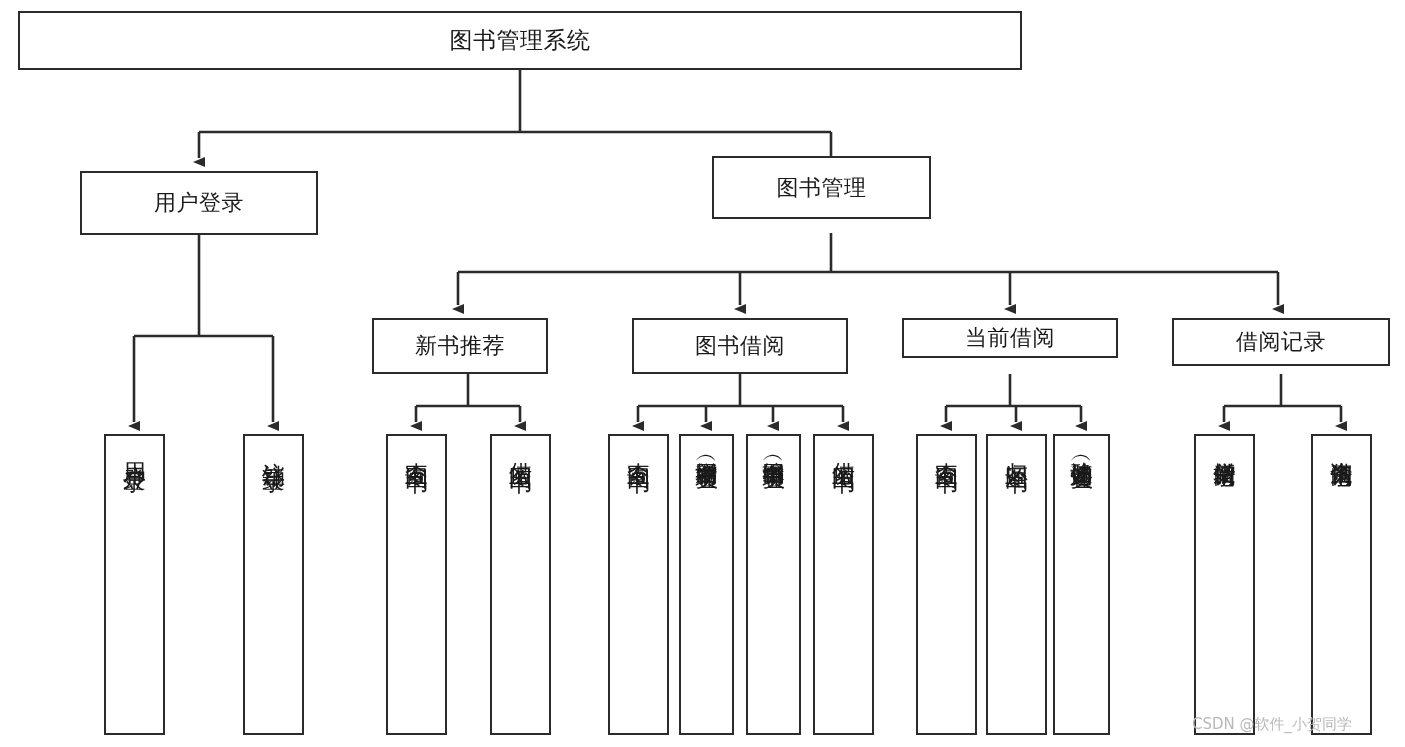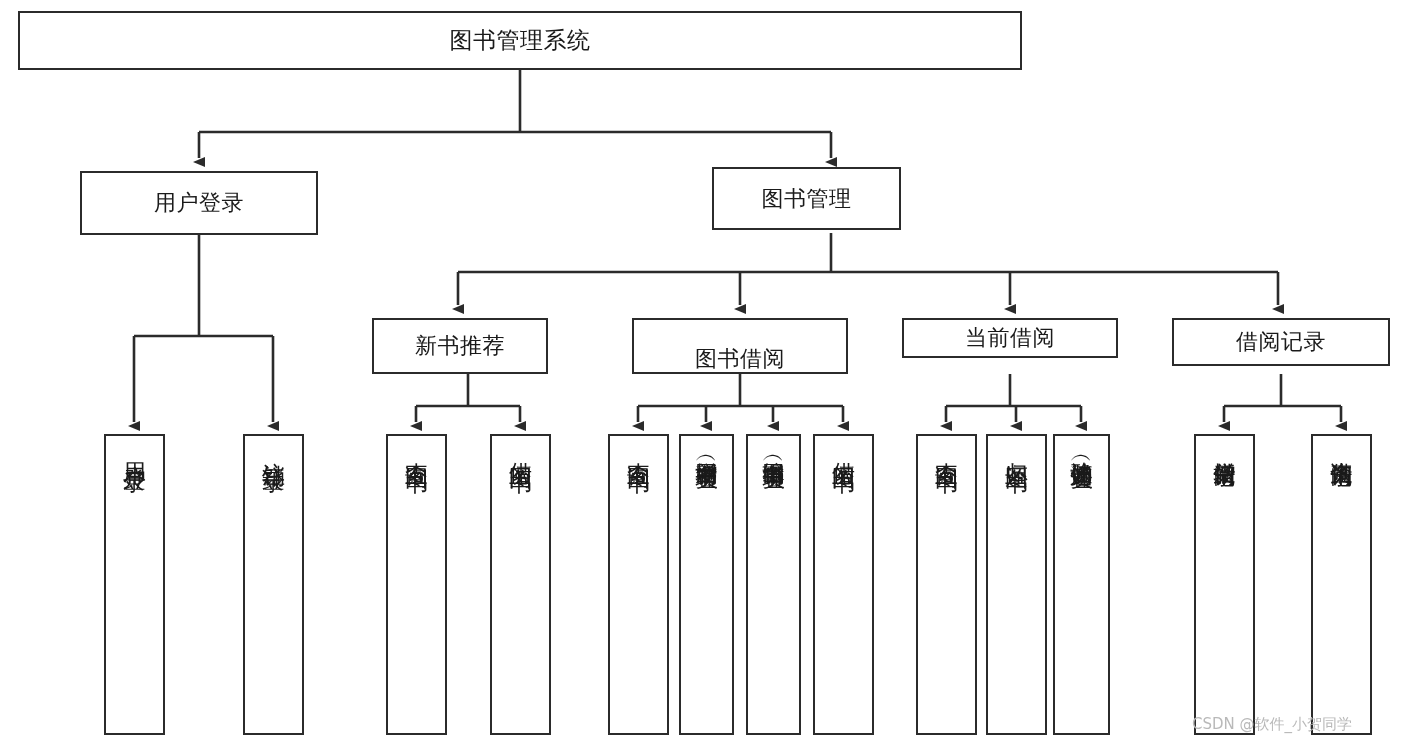--- a/index.html
+++ b/index.html
@@ -133,29 +133,29 @@
   </svg>
 
   <div class="node h root" style="left:18px; top:11px; width:1004px; height:59px;">
     <span class="lbl">图书管理系统</span>
   </div>
 
   <div class="node h" style="left:80px; top:171px; width:238px; height:64px;">
     <span class="lbl">用户登录</span>
   </div>
 
-  <div class="node h" style="left:712px; top:167px; width:189px; height:63px;font-family:Liberation Serif, serif;">
+  <div class="node h" style="left:712px; top:156px; width:219px; height:63px;font-family:Liberation Serif, serif;">
     <span class="lbl">图书管理</span>
   </div>
 
   <div class="node h" style="left:372px; top:318px; width:176px; height:56px;">
     <span class="lbl">新书推荐</span>
   </div>
 
-  <div class="node h" style="left:632px; top:318px; width:216px; height:56px;align-items:flex-end;">
+  <div class="node h" style="left:632px; top:318px; width:216px; height:56px;">
     <span class="lbl">图书借阅</span>
   </div>
 
   <div class="node h" style="left:902px; top:318px; width:216px; height:40px;">
     <span class="lbl">当前借阅</span>
   </div>
 
   <div class="node h" style="left:1172px; top:318px; width:218px; height:48px;">
     <span class="lbl">借阅记录</span>
   </div>

